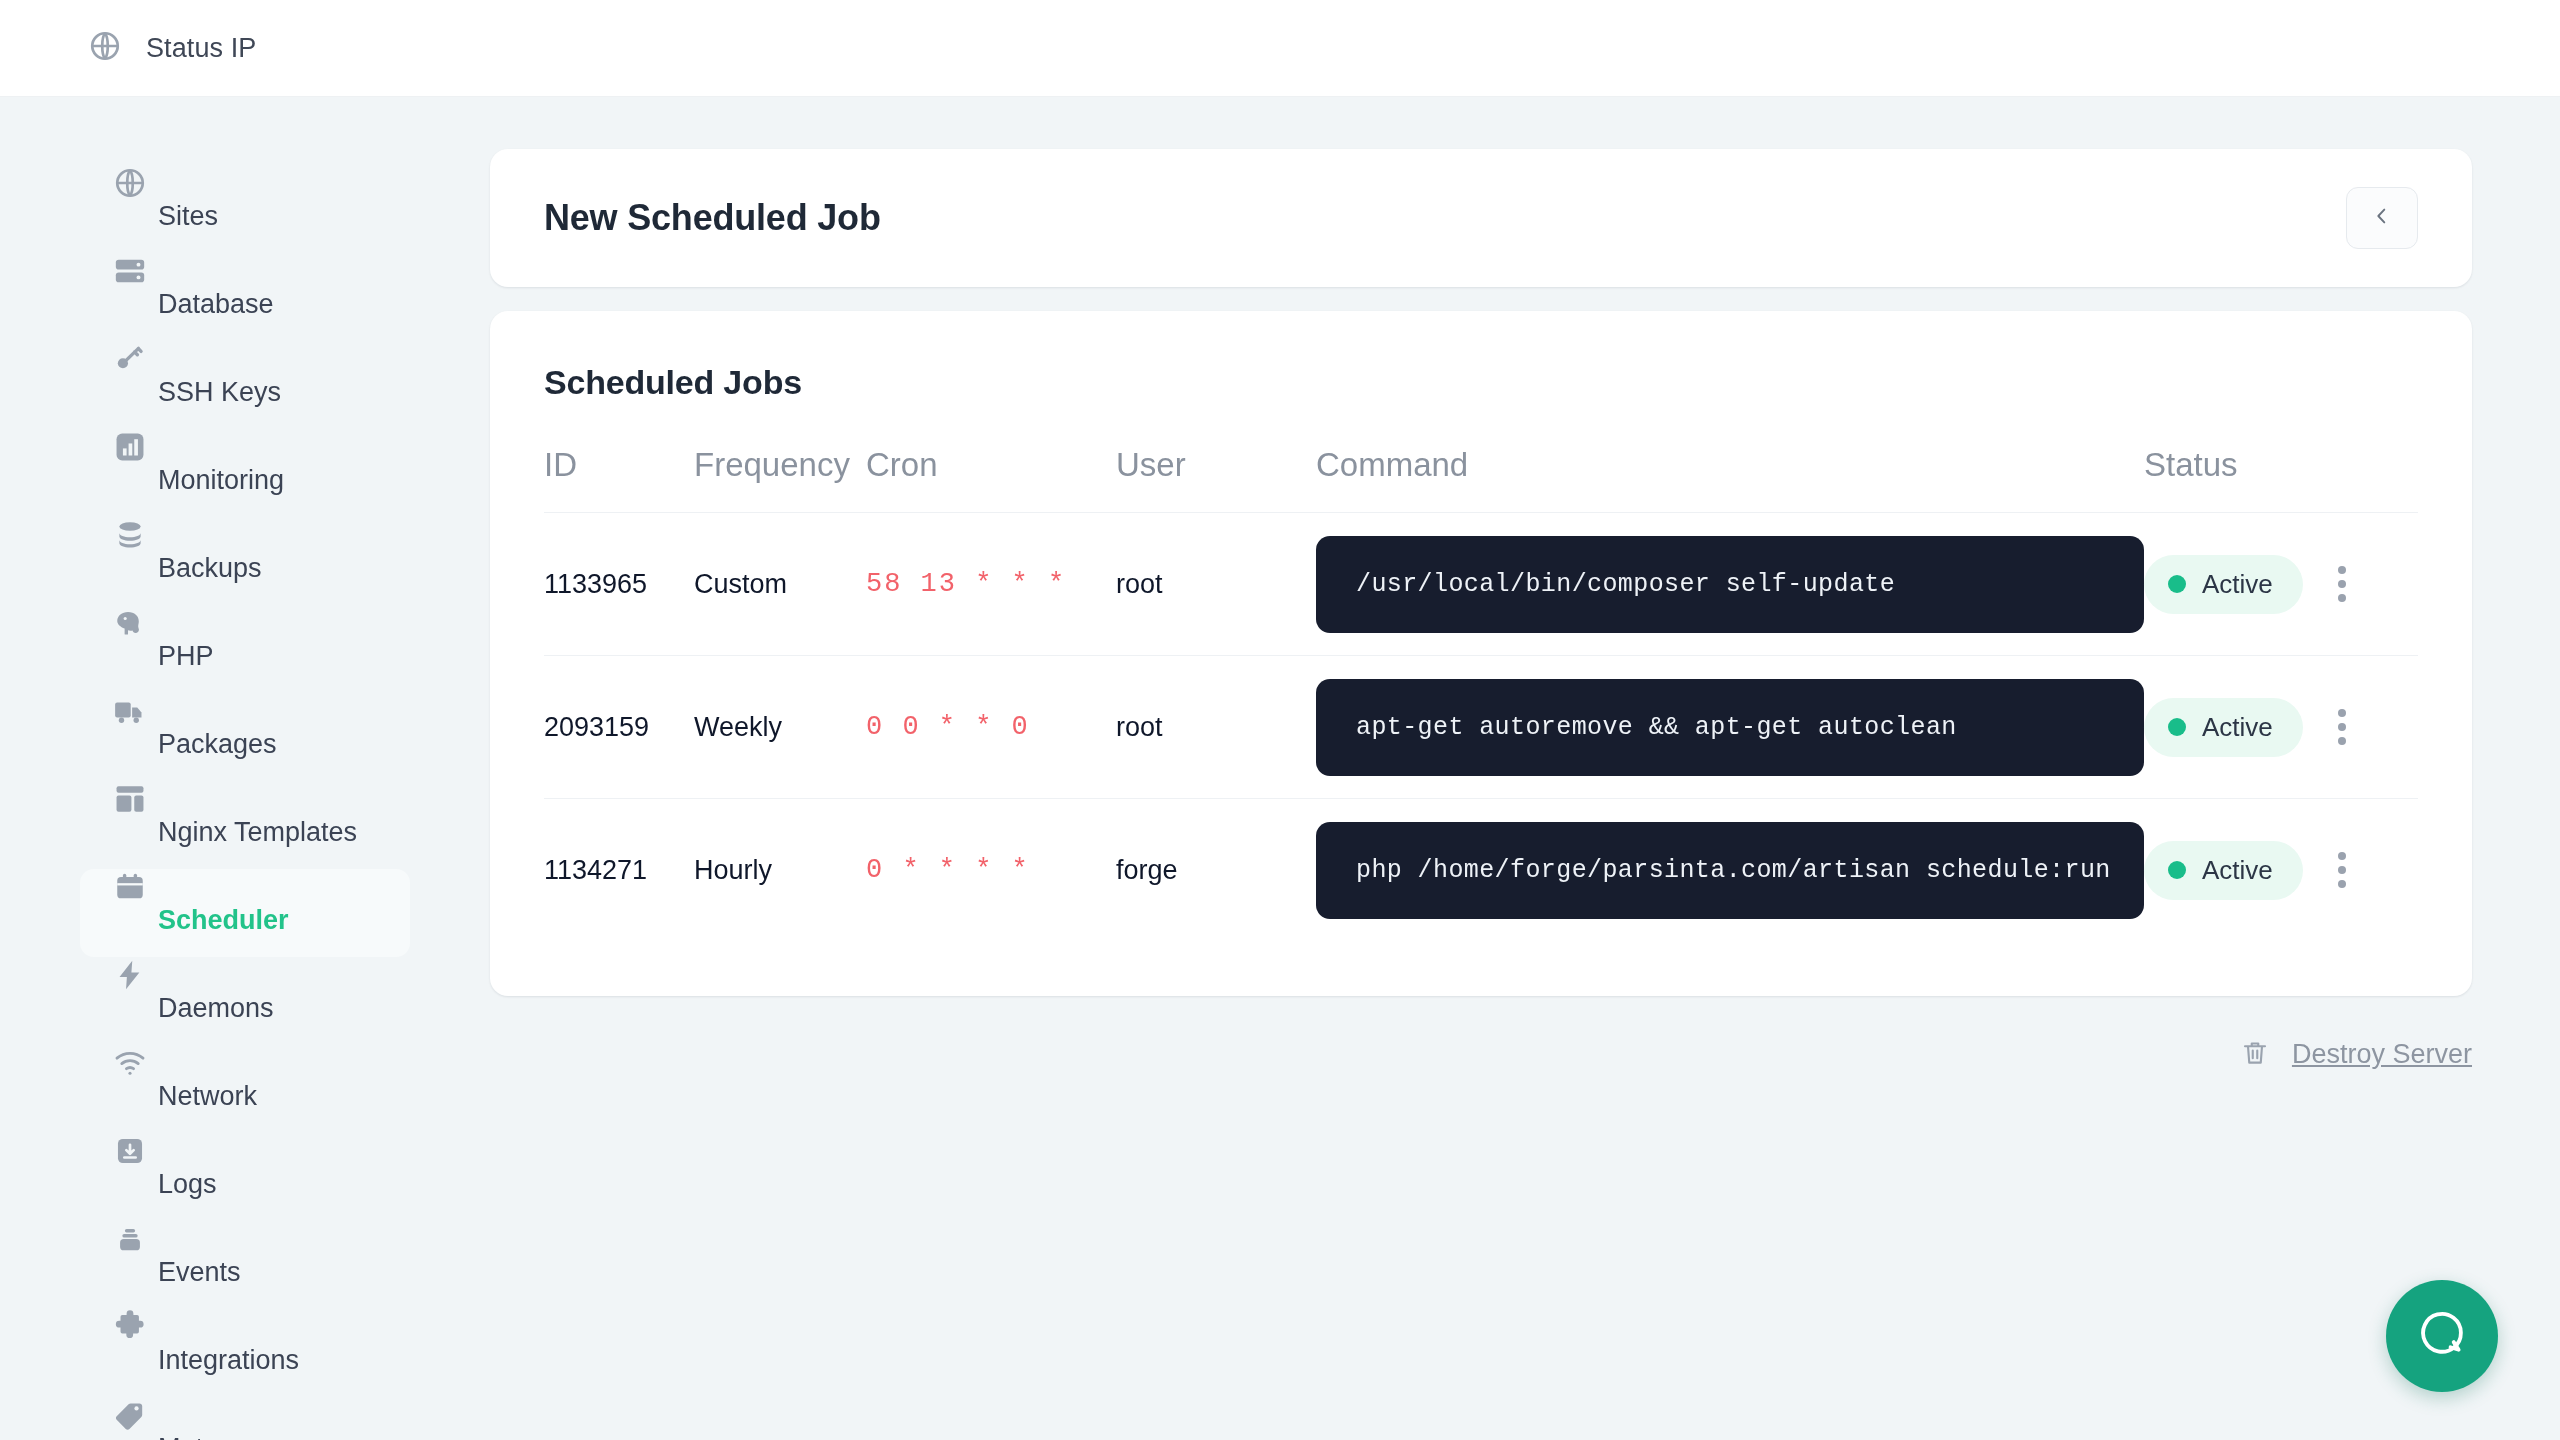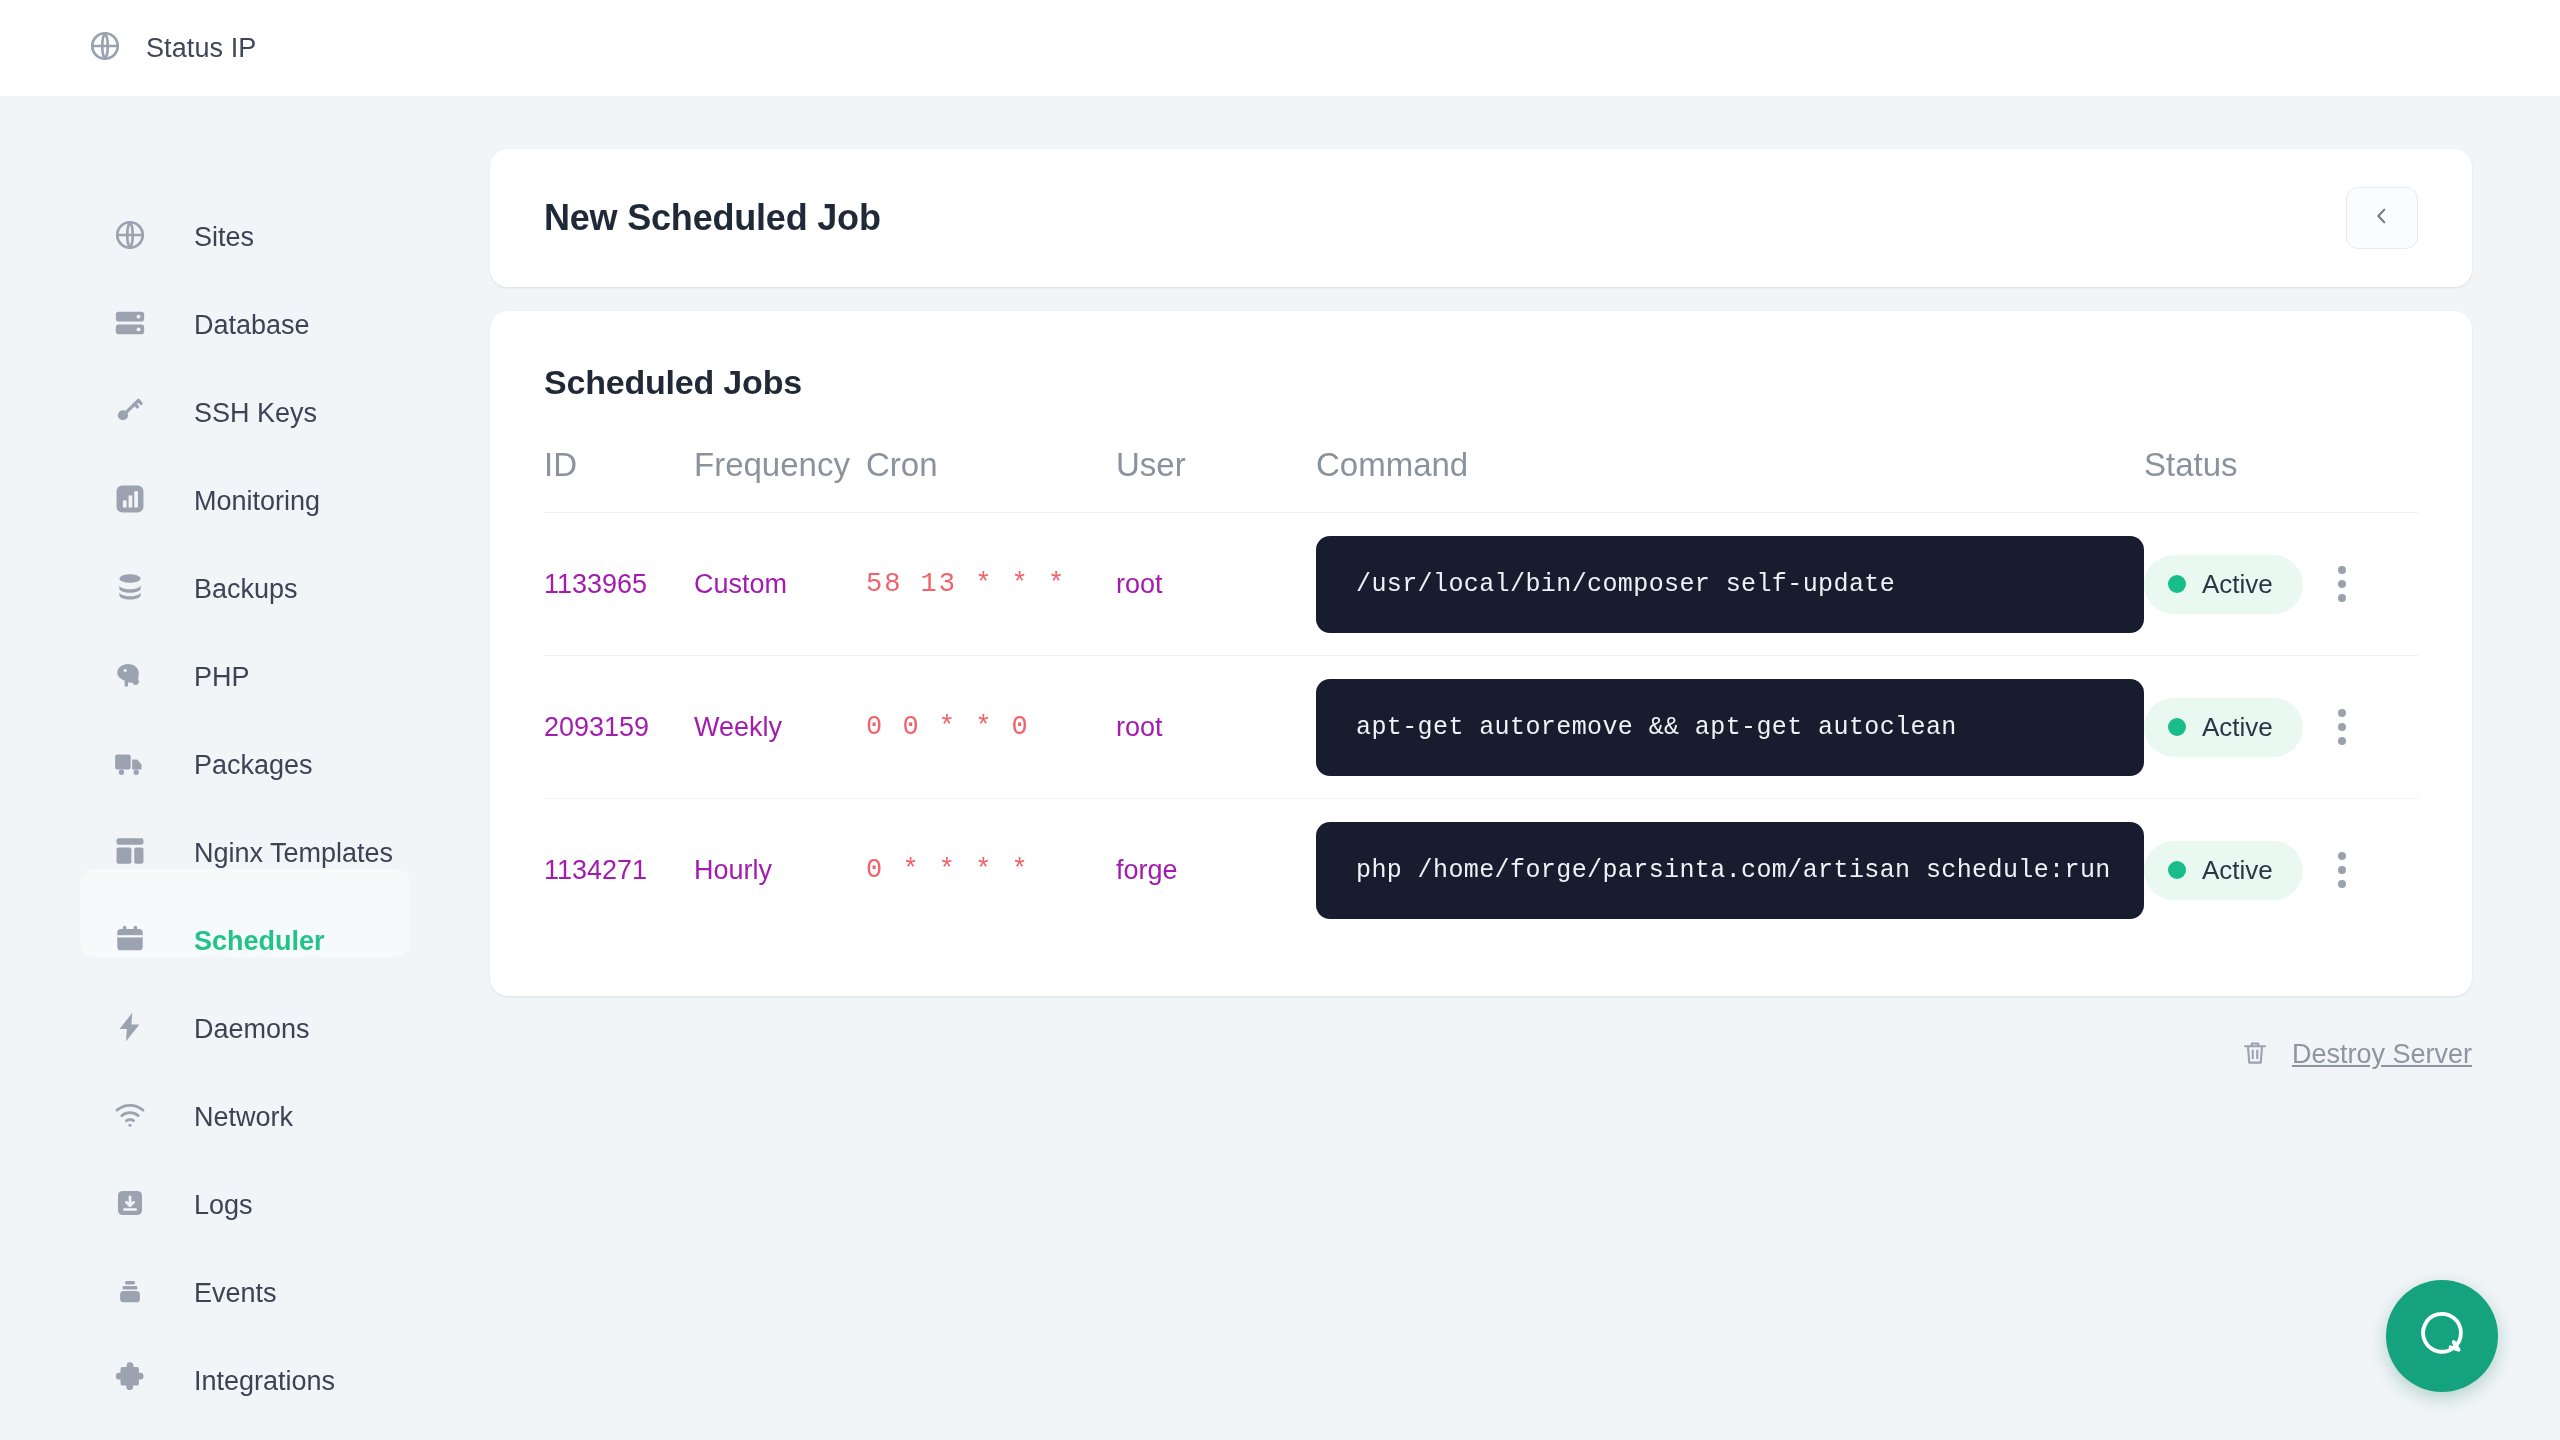--- a/index.html
+++ b/index.html
@@ -26,26 +26,27 @@
   .layout { display: flex; height: calc(1440px - 97px); }
 
   
   .sidebar {
     width: 490px;
     padding-top: 68px;
     flex-shrink: 0;
   }
   .nav-item {
     display: flex;
-    align-items: flex-end;
+    align-items: flex-start;
     height: 88px;
     margin: 0 80px 0 80px;
     padding-left: 32px;
     border-radius: 14px;
     cursor: pointer;
+    flex-direction: column;
   }
   .nav-item .nav-icon {
     width: 36px; height: 36px;
     display: flex; align-items: center; justify-content: center;
     flex-shrink: 0;
   }
   .nav-item .nav-label {
     margin-left: 46px;
     font-size: 27px;
     color: #3b4354;
@@ -114,21 +115,21 @@
   .col-menu { width: 96px; }
   table.jobs td {
     padding: 0;
     border-bottom: 1px solid #eef1f4;
     height: 143px;
     vertical-align: middle;
   }
   table.jobs tr:last-child td { border-bottom: none; }
   .cell-id, .cell-freq, .cell-user {
     font-size: 27px;
-    color: #a21caf;
+    color: #0f172a;
   }
   .cell-cron {
     font-size: 27px;
     color: #f2626a;
     font-family: "Liberation Mono", monospace;
     letter-spacing: 2px;
     white-space: nowrap;
   }
   .cmd-box {
     background: #171d2e;

